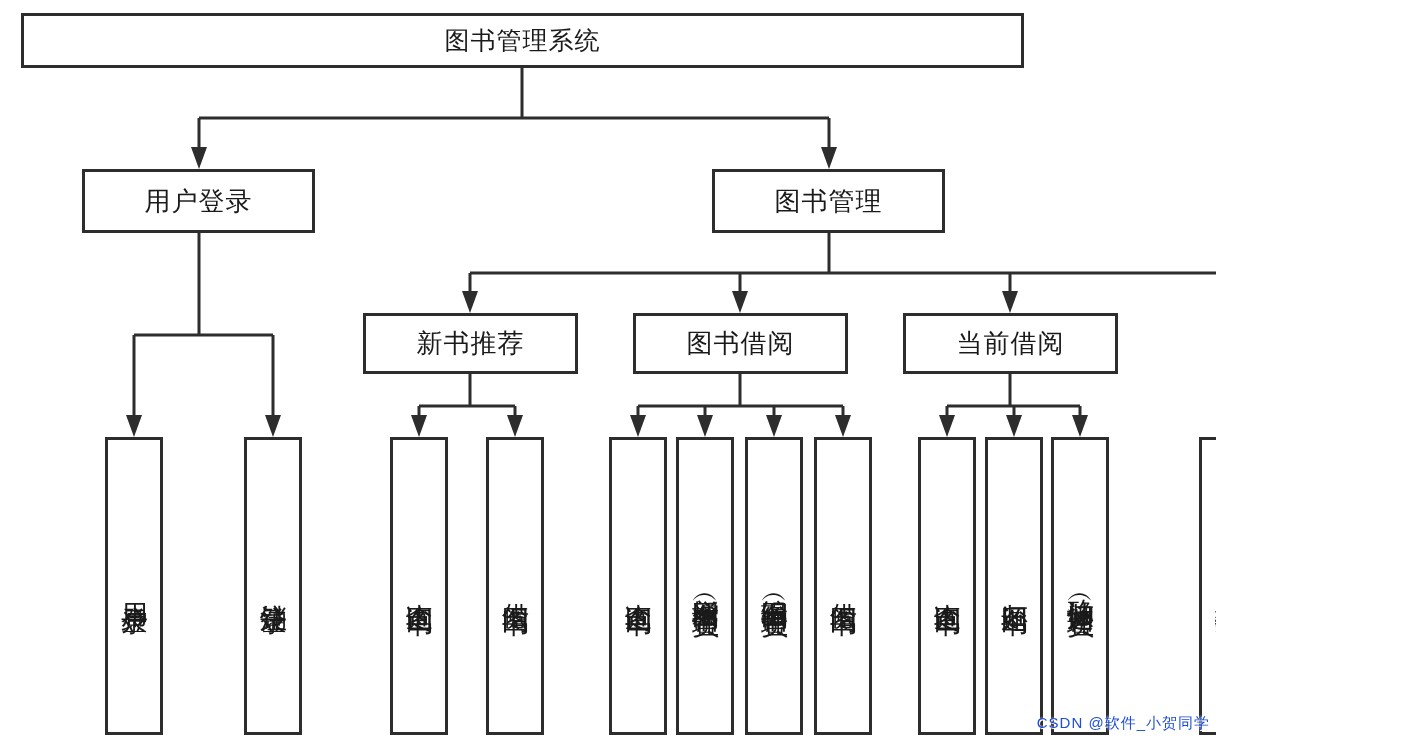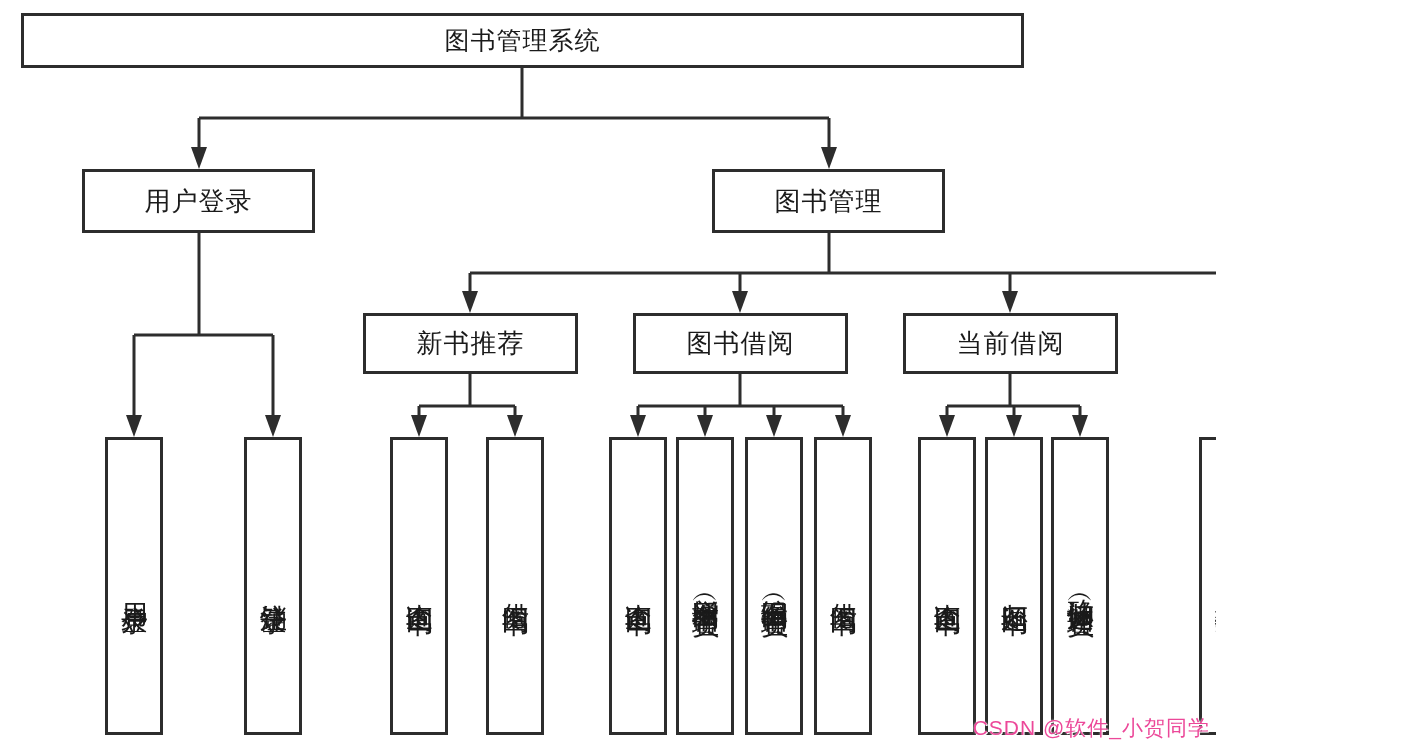--- a/index.html
+++ b/index.html
@@ -68,22 +68,22 @@
     font-size: 27px;
     line-height: 1;
     letter-spacing: 2px;
     color: #1a1a1a;
   }
 
   .watermark {
     position: absolute;
     top: 714px;
     right: 6px;
-    font-size: 21px;
-    color: #ec4899;
+    font-size: 15px;
+    color: #1d4ed8;
     letter-spacing: 1px;
     text-shadow: 0 0 2px #ffffff, 1px 1px 0 #ffffff;
     z-index: 5;
     white-space: nowrap;
   }
 </style>
 </head>
 <body>
 
 <div class="canvas">

